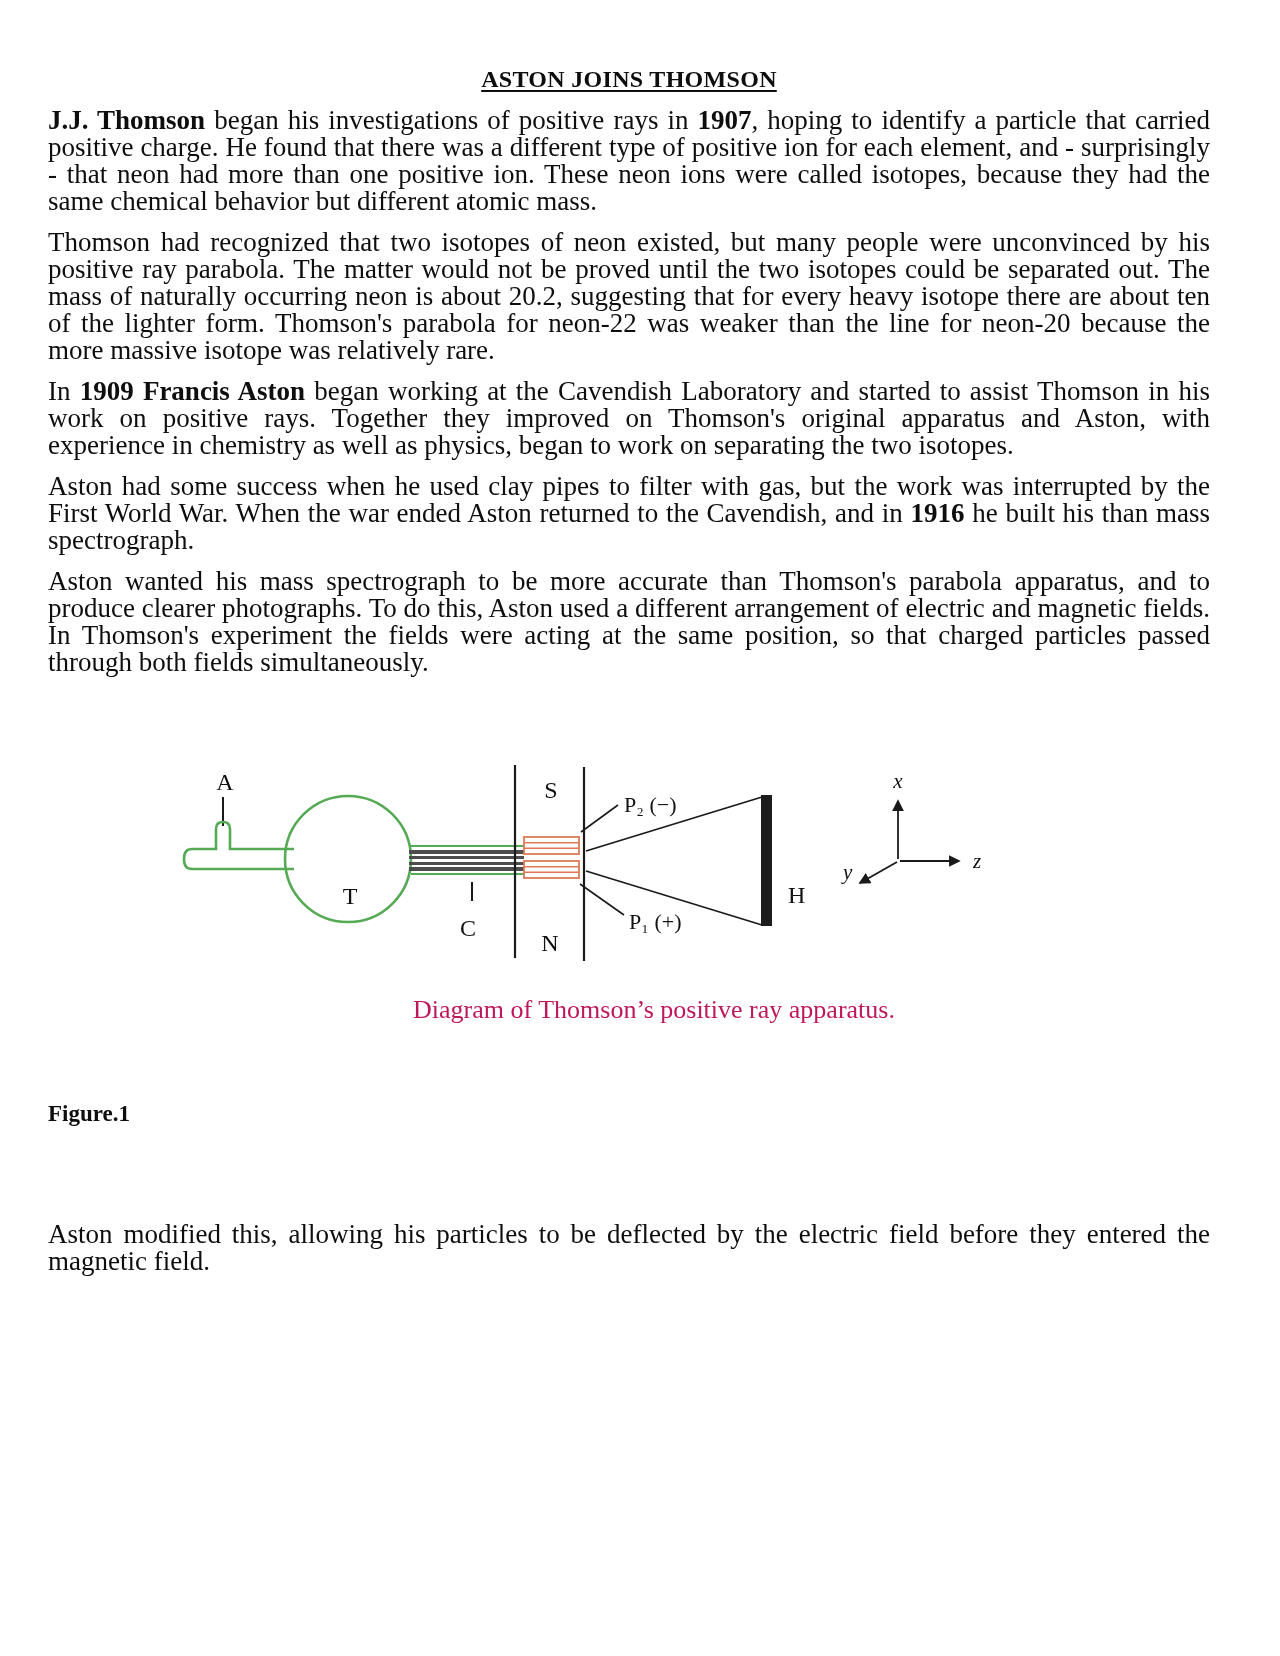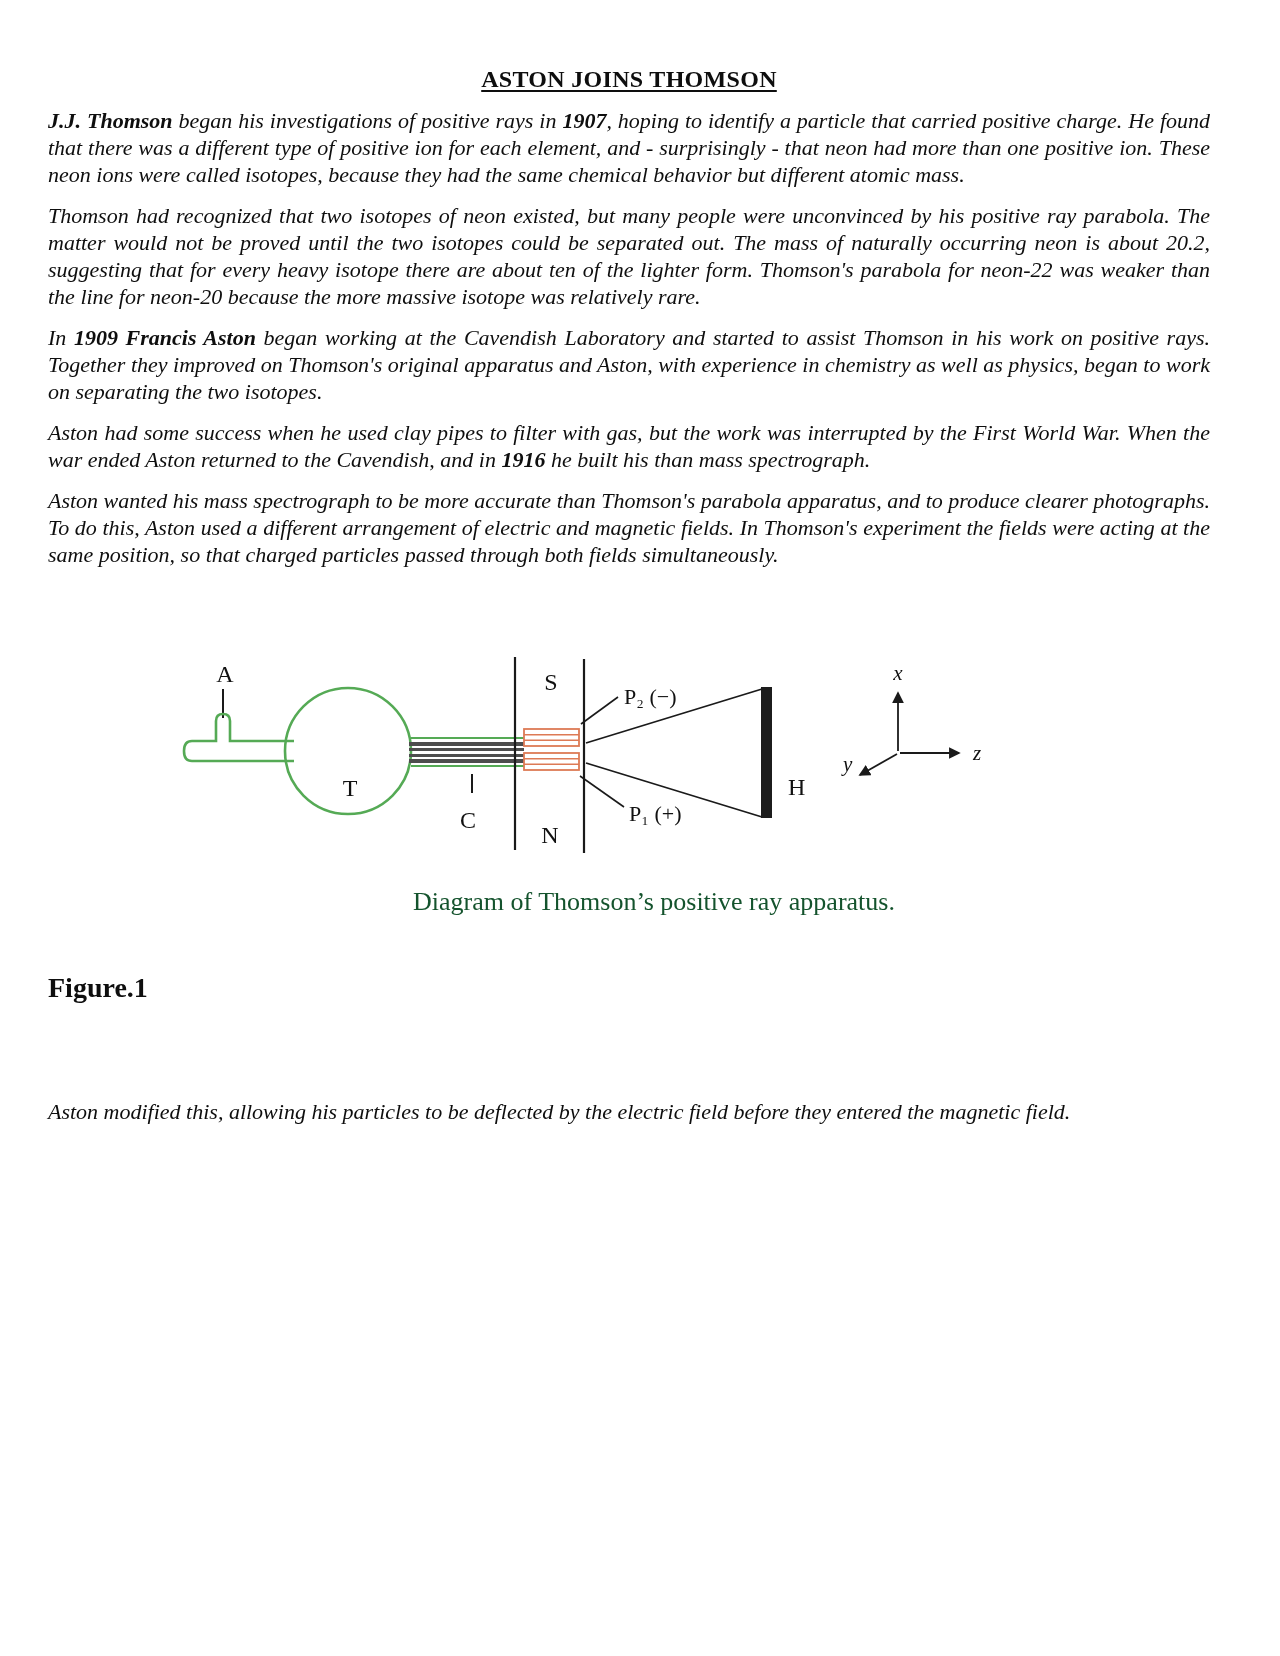--- a/index.html
+++ b/index.html
@@ -15,39 +15,38 @@
     font-size: 24px;
     font-weight: bold;
     text-align: center;
     text-decoration: underline;
     text-underline-offset: 3px;
     letter-spacing: 0.3px;
   }
   .h1-first { margin-bottom: 14px; }
   .h2-mid { margin-top: 16px; margin-bottom: 13px; }
   p.body {
-    font-size: 22px;
+    font-size: 27px;
     line-height: 27px;
     text-align: justify;
     margin-bottom: 14px;
-    font-style: italic;
   }
   .figure { margin-top: 72px; }
   .diagram { display: block; }
   .caption {
     font-size: 26px;
     text-align: center;
     padding-left: 50px;
     margin-top: 2px;
-    color: #14532d;
+    color: #be185d;
   }
   .figure-label {
     font-weight: bold;
-    font-size: 28px;
-    margin-top: 55px;
+    font-size: 23px;
+    margin-top: 76px;
   }
   .after-figure { margin-top: 94px; }
   svg text { font-family: "Liberation Serif", "DejaVu Serif", serif; }
   .lbl { font-size: 24px; fill: #111; }
   .lbl-small { font-size: 22px; fill: #111; }
   .axis-lbl { font-size: 21px; font-style: italic; fill: #111; }
 </style>
 </head>
 <body>
 

